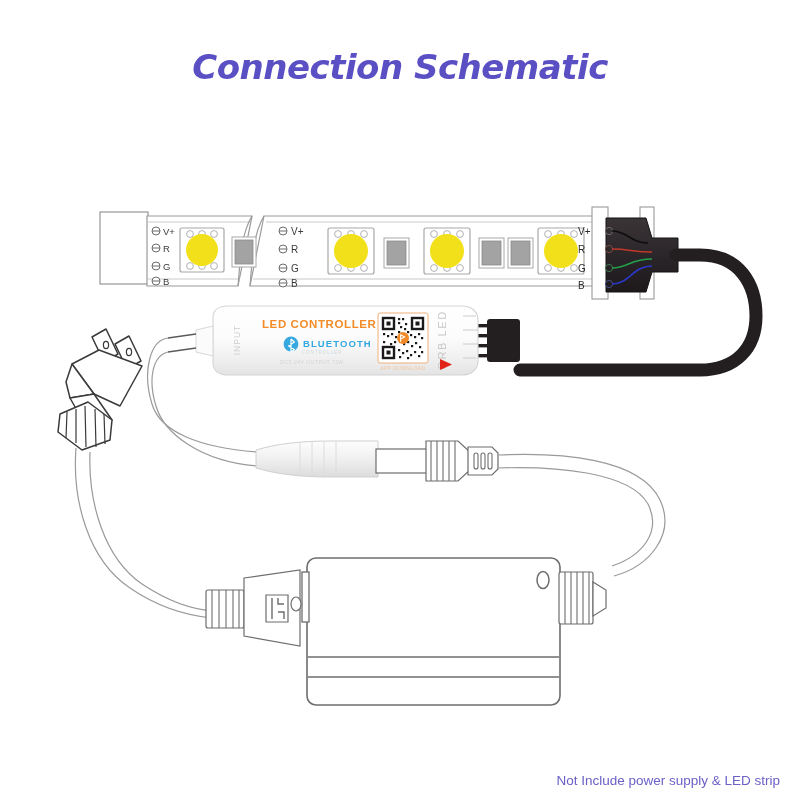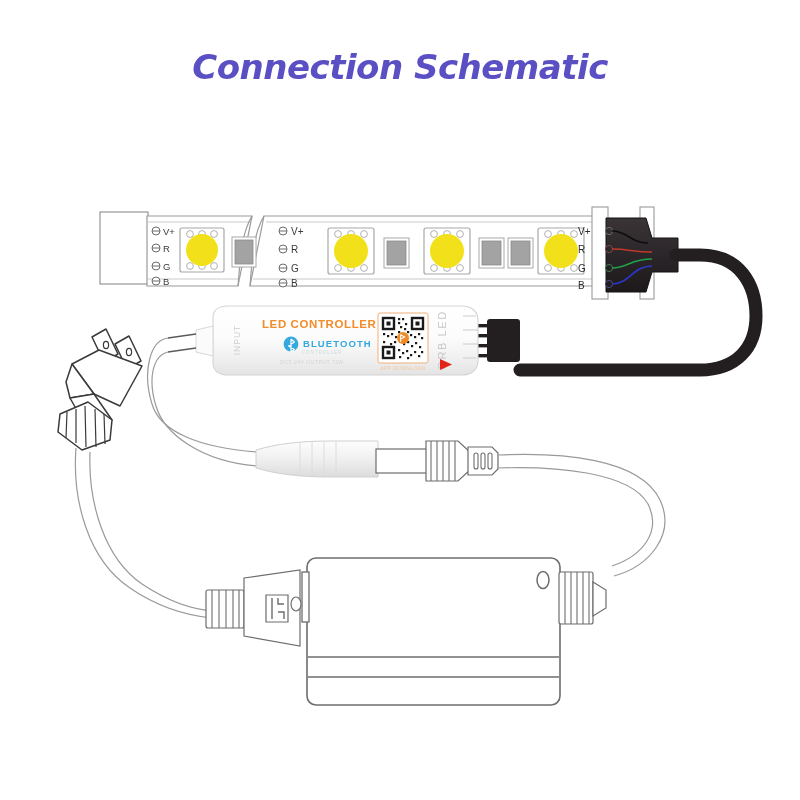--- a/index.html
+++ b/index.html
@@ -396,14 +396,15 @@
           <path d="M577 572 L577 624"></path>
             <path d="M583 572 L583 624"></path>
           <path d="M589 572 L589 624"></path>
         </g>
         <path d="M593 582 L606 590 L606 608 L593 616 Z"></path>
       </g>
     </g>
 
   </svg>
 
+  <div class="footnote">Not Include power supply &amp; LED strip</div>
 
 </div>
 
 </body></html>

